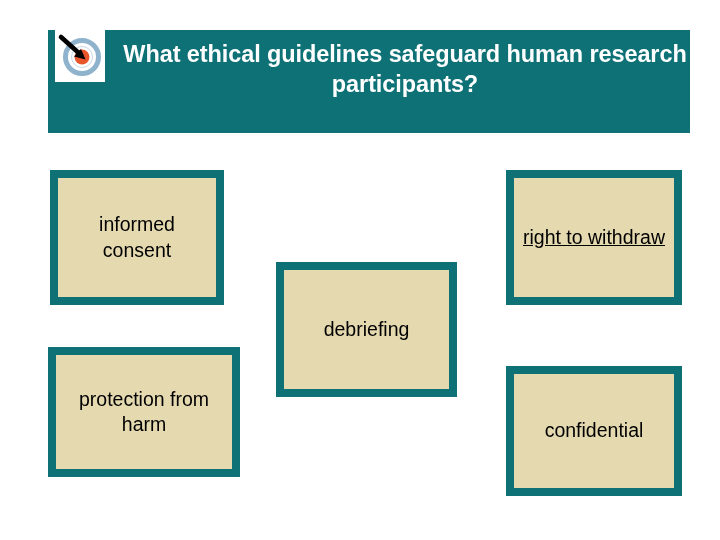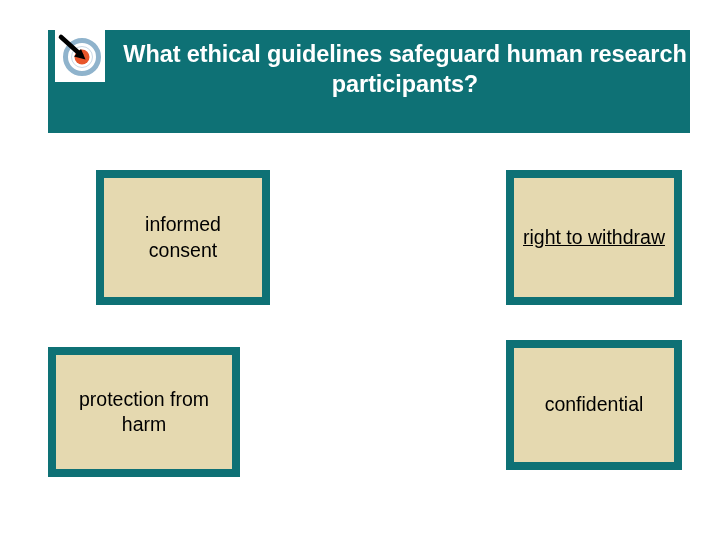--- a/index.html
+++ b/index.html
@@ -78,21 +78,20 @@
   .concept-box .box-label {
     display: block;
     padding: 0 6px;
   }
 
   #box-informed-consent {
     left: 50px;
     top: 170px;
     width: 174px;
     height: 135px;
-    margin-left: 46px;
   }
   #box-right-to-withdraw {
     left: 506px;
     top: 170px;
     width: 176px;
     height: 135px;
     text-decoration: underline;
   }
   #box-debriefing {
     left: 276px;
@@ -101,21 +100,21 @@
     height: 135px;
   }
   #box-protection-from-harm {
     left: 48px;
     top: 347px;
     width: 192px;
     height: 130px;
   }
   #box-confidential {
     left: 506px;
-    top: 340px;
+    top: 366px;
     width: 176px;
     height: 130px;
   }
 </style>
 </head>
 <body>
 
 <div id="slide">
 
   <div id="title-banner">
@@ -140,20 +139,23 @@
   </div>
 
   <div class="concept-box" id="box-informed-consent">
     <span class="box-label">informed consent</span>
   </div>
 
   <div class="concept-box" id="box-right-to-withdraw">
     <span class="box-label">right to withdraw</span>
   </div>
 
+  <div class="concept-box" id="box-debriefing">
+    <span class="box-label">debriefing</span>
+  </div>
 
   <div class="concept-box" id="box-protection-from-harm">
     <span class="box-label">protection from harm</span>
   </div>
 
   <div class="concept-box" id="box-confidential">
     <span class="box-label">confidential</span>
   </div>
 
 </div>

